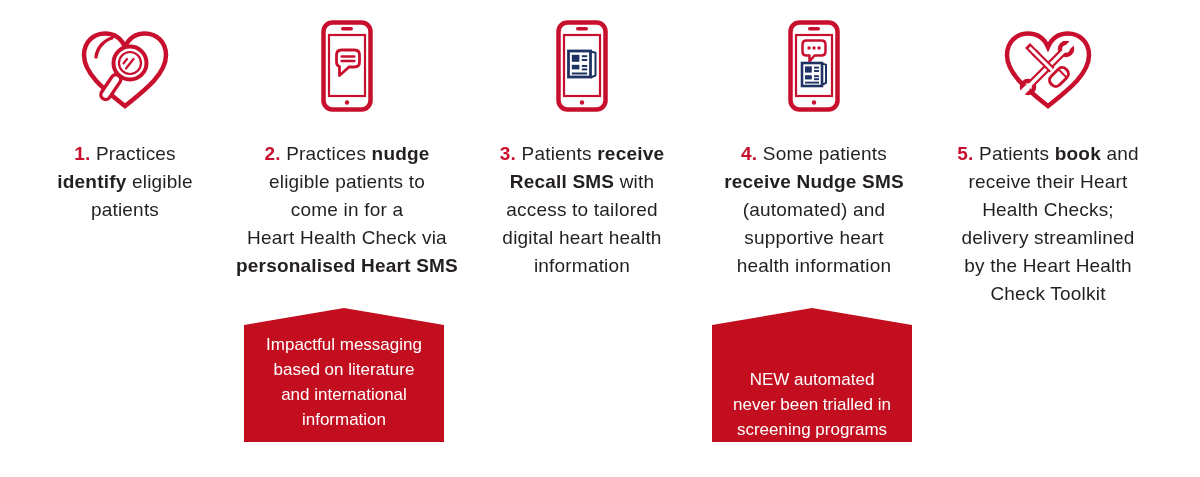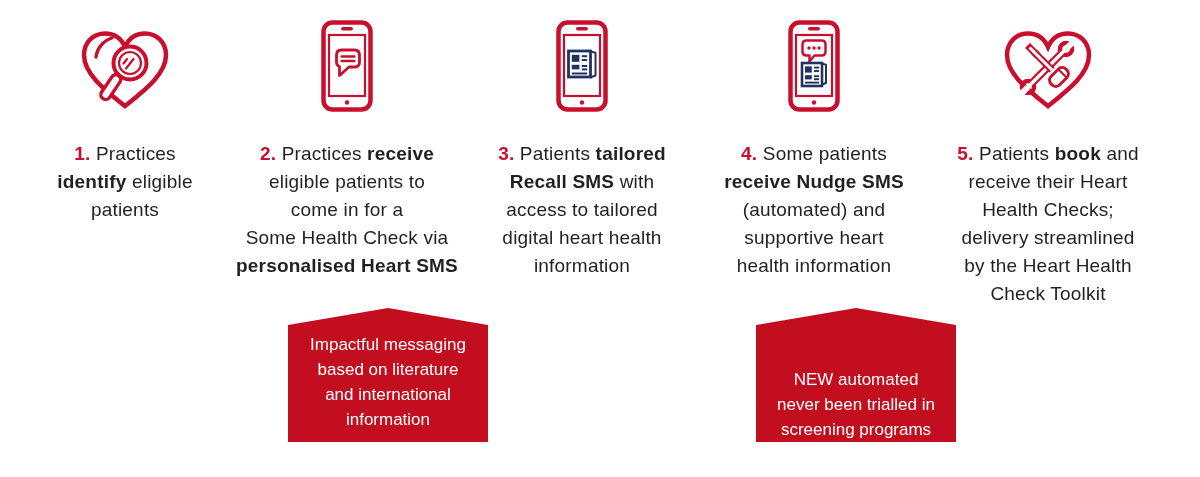--- a/index.html
+++ b/index.html
@@ -21,21 +21,21 @@
     font-size:19px;line-height:28px;letter-spacing:.2px;
   }
   .caption .b{font-weight:700;}
   .caption .rb{font-weight:700;color:var(--red);}
   .callout{
     position:absolute;top:308px;width:200px;height:134px;
     background:var(--box-red);color:var(--white);
     clip-path:polygon(0 17px,50% 0,100% 17px,100% 100%,0 100%);
     display:flex;flex-direction:column;justify-content:center;align-items:center;
     padding-top:14px;box-sizing:border-box;
-    font-size:17px;line-height:25px;text-align:center;margin-left:44px;
+    font-size:17px;line-height:25px;text-align:center;
   }
   
   .sr{stroke:var(--red);fill:none;}
   .fr{fill:var(--red);stroke:none;}
   .sn{stroke:var(--navy);fill:none;}
   .fn{fill:var(--navy);stroke:none;}
   .sw{stroke:#fff;fill:none;}
   .frw{fill:#fff;stroke:var(--red);}
 </style>
 </head>
@@ -70,24 +70,24 @@
         <rect class="sr" stroke-width="4.5" x="2.5" y="2.5" width="47" height="87" rx="9"></rect>
         <rect class="fr" x="20" y="7" width="12" height="3.6" rx="1.8"></rect>
         <rect class="sr" stroke-width="2.2" x="8" y="15" width="36" height="61"></rect>
         <circle class="fr" cx="26" cy="82.5" r="2.2"></circle>
         <path class="sr" stroke-width="2.8" stroke-linejoin="round" d="M20.5 30 L33.5 30 Q38.5 30 38.5 35 L38.5 42 Q38.5 47 33.5 47 L28 47 L18.5 55.5 L18.5 46.6 Q15.5 45.5 15.5 42 L15.5 35 Q15.5 30 20.5 30 Z"></path>
         <line class="sr" stroke-width="2.3" stroke-linecap="round" x1="20.5" y1="36.5" x2="33.5" y2="36.5"></line>
         <line class="sr" stroke-width="2.3" stroke-linecap="round" x1="20.5" y1="41" x2="33.5" y2="41"></line>
       </svg>
     </div>
     <div class="caption">
-        <div><span class="rb">2.</span><span> Practices </span><span class="b">receive</span></div>
+        <div><span class="rb">2.</span><span> Practices </span><span class="b">nudge</span></div>
         <div><span>eligible patients to</span></div>
         <div><span>come in for a</span></div>
-        <div><span>Some Health Check via</span></div>
+        <div><span>Heart Health Check via</span></div>
         <div><span class="b">personalised Heart SMS</span></div>
       </div>
   </div>
 
   <div class="col" style="left:477px;width:210px;">
     <div class="icon-wrap" style="top:20px;">
       <svg width="52" height="92" viewBox="0 0 52 92">
         <rect class="sr" stroke-width="4.5" x="2.5" y="2.5" width="47" height="87" rx="9"></rect>
         <rect class="fr" x="20" y="7" width="12" height="3.6" rx="1.8"></rect>
         <rect class="sr" stroke-width="2.2" x="8" y="15" width="36" height="61"></rect>
@@ -97,21 +97,21 @@
         <rect class="fn" x="15.8" y="34.8" width="7.6" height="7"></rect>
         <line class="sn" stroke-width="2" x1="25.8" y1="36.2" x2="31.2" y2="36.2"></line>
         <line class="sn" stroke-width="2" x1="25.8" y1="40" x2="31.2" y2="40"></line>
         <rect class="fn" x="15.8" y="44.8" width="7.6" height="4.6"></rect>
         <line class="sn" stroke-width="2" x1="25.8" y1="46" x2="31.2" y2="46"></line>
         <line class="sn" stroke-width="2" x1="25.8" y1="49.4" x2="31.2" y2="49.4"></line>
         <line class="sn" stroke-width="2" x1="15.8" y1="53.5" x2="31.2" y2="53.5"></line>
       </svg>
     </div>
     <div class="caption">
-        <div><span class="rb">3.</span><span> Patients </span><span class="b">tailored</span></div>
+        <div><span class="rb">3.</span><span> Patients </span><span class="b">receive</span></div>
         <div><span class="b">Recall SMS</span><span> with</span></div>
         <div><span>access to tailored</span></div>
         <div><span>digital heart health</span></div>
         <div><span>information</span></div>
       </div>
   </div>
 
   <div class="col" style="left:704px;width:220px;">
     <div class="icon-wrap" style="top:20px;">
       <svg width="52" height="92" viewBox="0 0 52 92">

